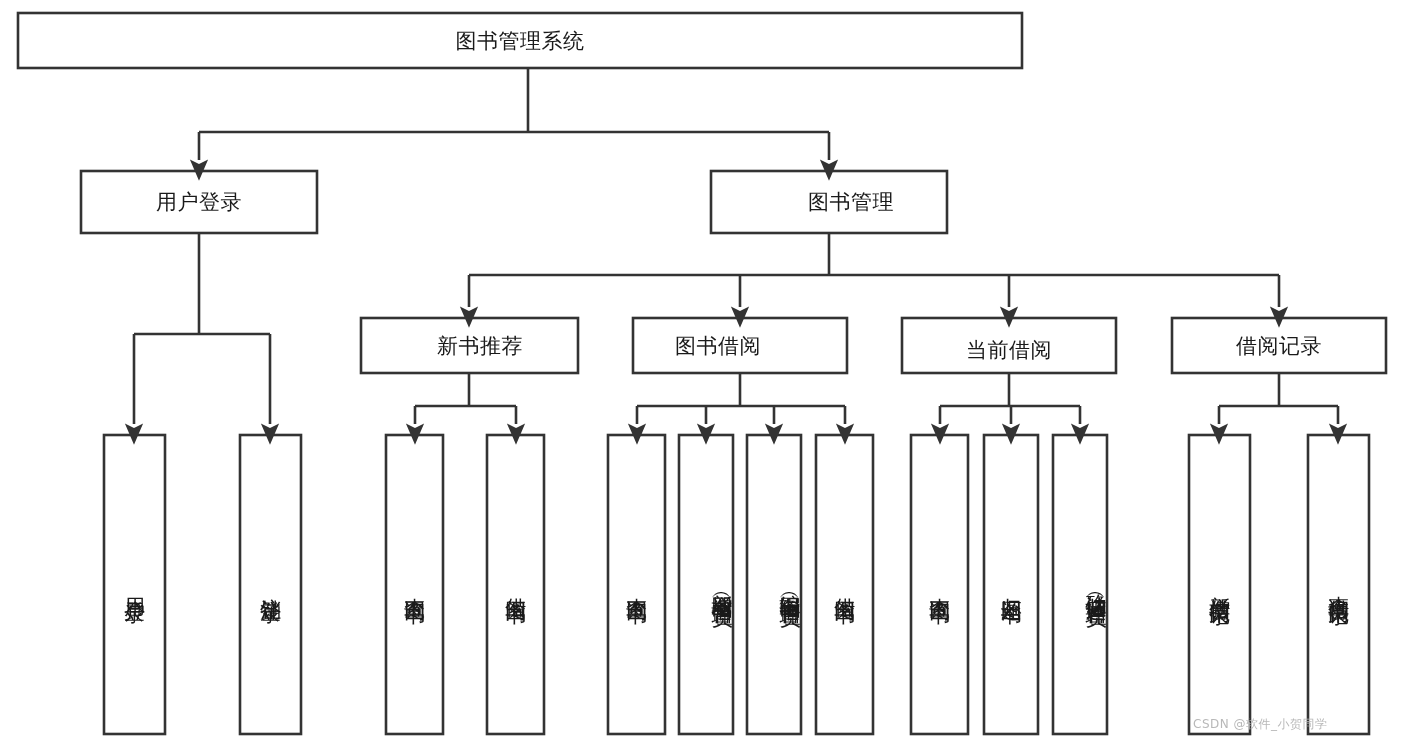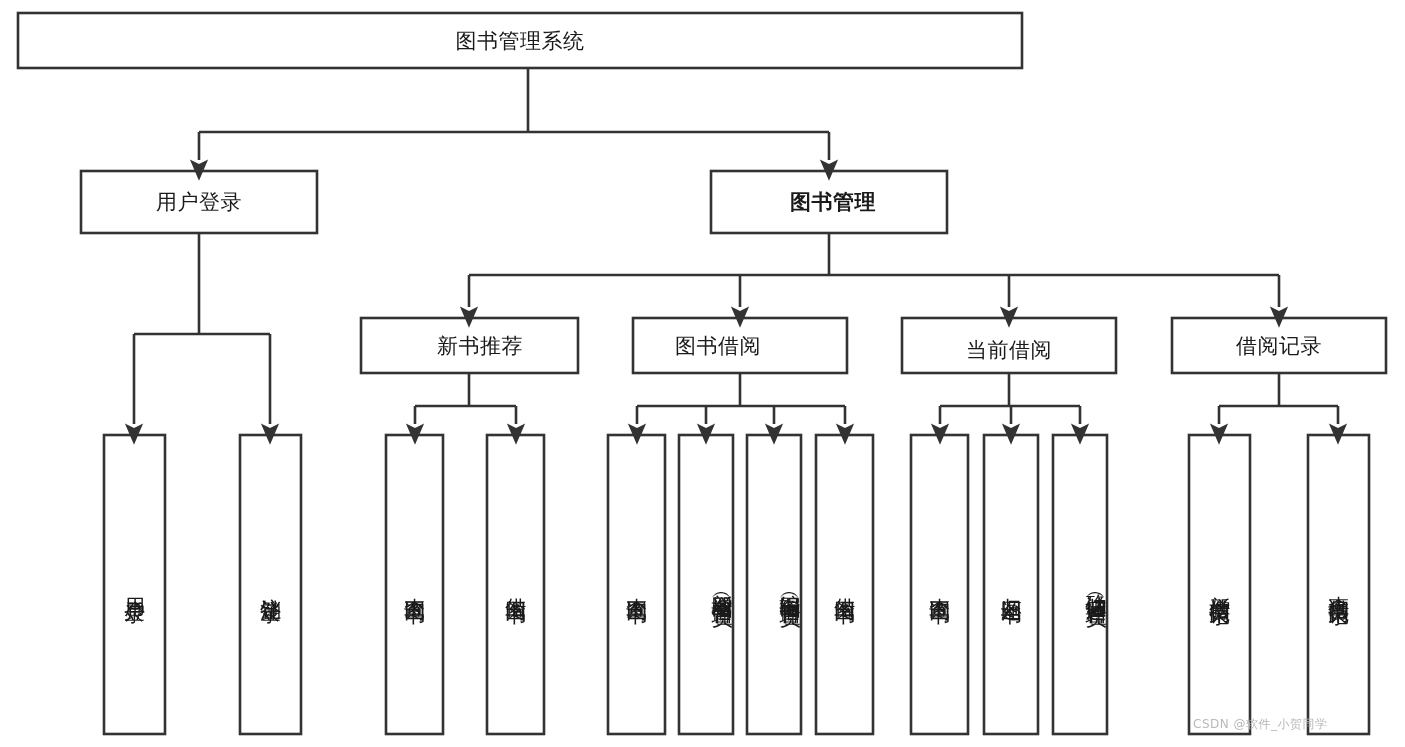--- a/index.html
+++ b/index.html
@@ -156,21 +156,21 @@
 
     <path class="connector" d="M1279,373 L1279,406"></path>
     <path class="connector" d="M1219,406 L1338,406"></path>
     <path class="connector" marker-end="url(#arrow)" d="M1219,406 L1219,424"></path>
     <path class="connector" marker-end="url(#arrow)" d="M1338,406 L1338,424"></path>
   </svg>
 
   <div class="node-label-h" style="left:18px;top:13px;width:1004px;height:55px;">图书管理系统</div>
 
   <div class="node-label-h" style="left:81px;top:171px;width:236px;height:62px;">用户登录</div>
-  <div class="node-label-h" style="left:693px;top:171px;width:280px;height:62px;font-weight:bold;">图书管理</div>
+  <div class="node-label-h" style="left:711px;top:171px;width:280px;height:62px;">图书管理</div>
 
   <div class="node-label-h" style="left:361px;top:318px;width:238px;height:55px;">新书推荐</div>
   <div class="node-label-h" style="left:633px;top:318px;width:170px;height:55px;">图书借阅</div>
   <div class="node-label-h" style="left:902px;top:318px;width:214px;height:64px;">当前借阅</div>
   <div class="node-label-h" style="left:1172px;top:318px;width:214px;height:55px;">借阅记录</div>
 
   <div class="node-label-v" style="left:104px;top:435px;width:61px;height:299px;justify-content:center;">
     <span>用户登录</span>
   </div>
   <div class="node-label-v" style="left:240px;top:435px;width:61px;height:299px;justify-content:center;">

